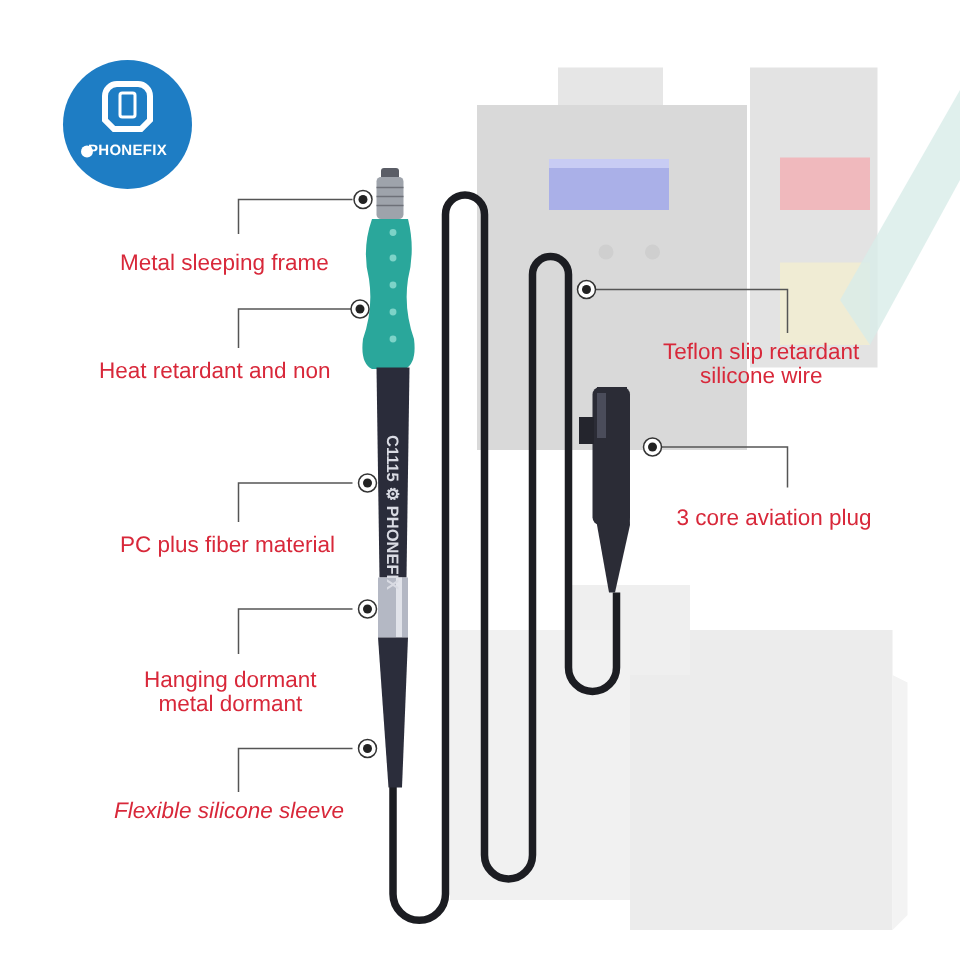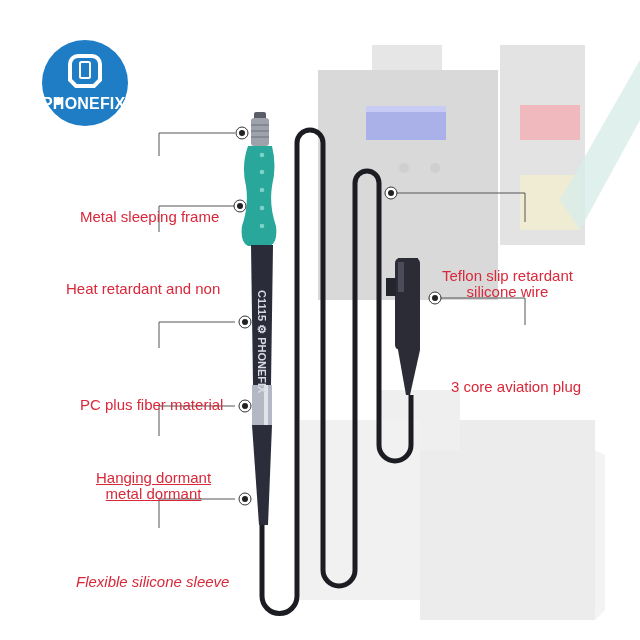--- a/index.html
+++ b/index.html
@@ -1,21 +1,21 @@
 <!DOCTYPE html>
 <html><head>
 <meta charset="utf-8">
 <style>
   html, body { margin:0; padding:0; }
   body { width:640px; height:640px; overflow:hidden; background:#ffffff; position:relative; font-family:"Liberation Sans", sans-serif; }
   .stage { position:absolute; left:0; top:0; width:640px; height:640px; }
   .bg-layer { position:absolute; left:0; top:0; }
   .logo { position:absolute; left:42px; top:40px; width:86px; height:86px; border-radius:50%; background:#1e7dc4; }
-  .logo-text { position:absolute; left:0; right:0; top:55px; color:#fff; font-weight:bold; font-size:16px; letter-spacing:0.2px; }
-  .label { position:absolute; color:#d8283a; font-size:15px; line-height:16px; text-align:center; white-space:nowrap;margin-top:41px; }
+  .logo-text { position:absolute; left:0; right:0; top:55px; text-align:center; color:#fff; font-weight:bold; font-size:10px; letter-spacing:0.2px; }
+  .label { position:absolute; color:#d8283a; font-size:15px; line-height:16px; text-align:center; white-space:nowrap; }
   .wire { position:absolute; left:0; top:0; }
 </style>
 </head>
 <body>
 
 <div class="stage">
 
   <svg class="bg-layer" width="640" height="640">
     <rect x="372" y="45" width="70" height="40" fill="#e6e6e6"></rect>
     <rect x="318" y="70" width="180" height="230" fill="#d9d9d9"></rect>
@@ -122,21 +122,21 @@
 
   <div class="label" style="left:80px;top:168px;">
     <div>Metal sleeping frame</div>
   </div>
   <div class="label" style="left:66px;top:240px;">
     <div>Heat retardant and non</div>
   </div>
   <div class="label" style="left:80px;top:356px;">
     <div>PC plus fiber material</div>
   </div>
-  <div class="label" style="left:96px;top:429px;text-decoration:underline;">
+  <div class="label" style="left:96px;top:446px;">
     <div>Hanging dormant</div>
     <div>metal dormant</div>
   </div>
   <div class="label" style="left:76px;top:533px;font-style:italic;">
     <div>Flexible silicone sleeve</div>
   </div>
   <div class="label" style="left:442px;top:227px;">
     <div>Teflon slip retardant</div>
     <div>silicone wire</div>
   </div>

